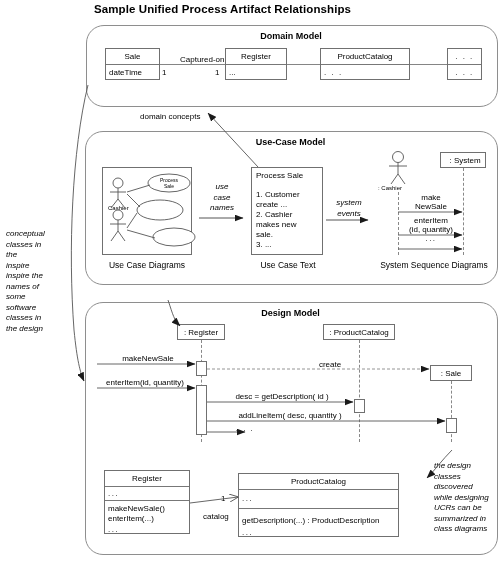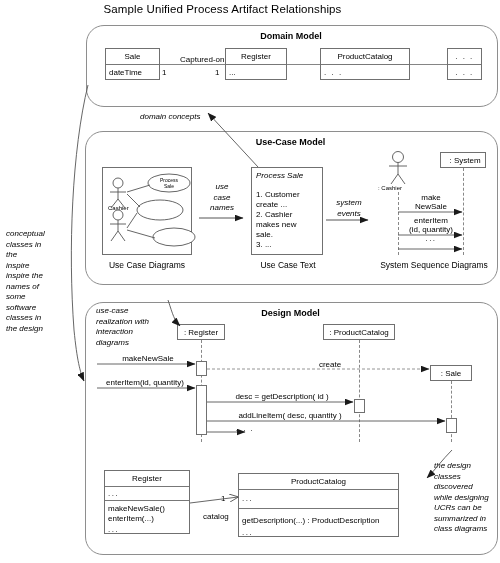--- a/index.html
+++ b/index.html
@@ -15,21 +15,21 @@
     font-family: "Liberation Sans", sans-serif;
     overflow: hidden;
     color: #000000;
   }
 
   #page-title {
     position: absolute;
     left: 0; top: 3px; width: 445px;
     text-align: center;
     font-size: 11.5px;
-    font-weight: normal;
+    font-weight: bold;
     letter-spacing: 0.1px;
   }
 
   .round-box {
     position: absolute;
     border: 1px solid #8e8e8e;
     border-radius: 18px;
     background: transparent;
   }
   .model-title {
@@ -65,21 +65,20 @@
     border-left: 1px dashed #888888;
     width: 0;
   }
 
   .lbl {
     position: absolute;
     font-size: 8px;
     white-space: nowrap;
   }
   .lbl-it {
-    font-style: italic;
   }
   .lbl-wrap {
     position: absolute;
     font-size: 8px;
     font-style: italic;
     line-height: 10.5px;
   }
   .lbl-c { text-align: center; }
 
   svg.overlay {
@@ -169,26 +168,20 @@
   <div class="dashline" style="left:463px; top:168px; height:87px;"></div>
   <div class="lbl lbl-c" style="left:400px; top:193px; width:62px; text-align:center;">make</div>
   <div class="lbl lbl-c" style="left:400px; top:202px; width:62px; text-align:center;">NewSale</div>
   <div class="lbl lbl-c" style="left:400px; top:216px; width:62px; text-align:center;">enterItem</div>
   <div class="lbl lbl-c" style="left:399px; top:225px; width:64px; text-align:center;">(id, quantity)</div>
   <div class="lbl lbl-c dots" style="left:400px; top:234px; width:62px; text-align:center;">...</div>
 
   <div class="round-box" style="left:85px; top:302px; width:411px; height:251px;"></div>
   <div class="model-title" style="left:85px; top:308px; width:411px;">Design Model</div>
 
-  <div class="lbl-wrap" style="left:96px; top:306px; width:85px;">
-    <div>use-case</div>
-    <div>realization with</div>
-    <div>interaction</div>
-    <div>diagrams</div>
-  </div>
 
   <div class="rect" style="left:177px; top:324px; width:48px; height:16px;"></div>
   <div class="cellrow cell-center" style="left:177px; top:328px; width:48px;">: Register</div>
 
   <div class="rect" style="left:323px; top:324px; width:72px; height:16px;"></div>
   <div class="cellrow cell-center" style="left:323px; top:328px; width:72px;">: ProductCatalog</div>
 
   <div class="rect" style="left:430px; top:365px; width:42px; height:16px;"></div>
   <div class="cellrow cell-center" style="left:430px; top:369px; width:42px;">: Sale</div>
 

